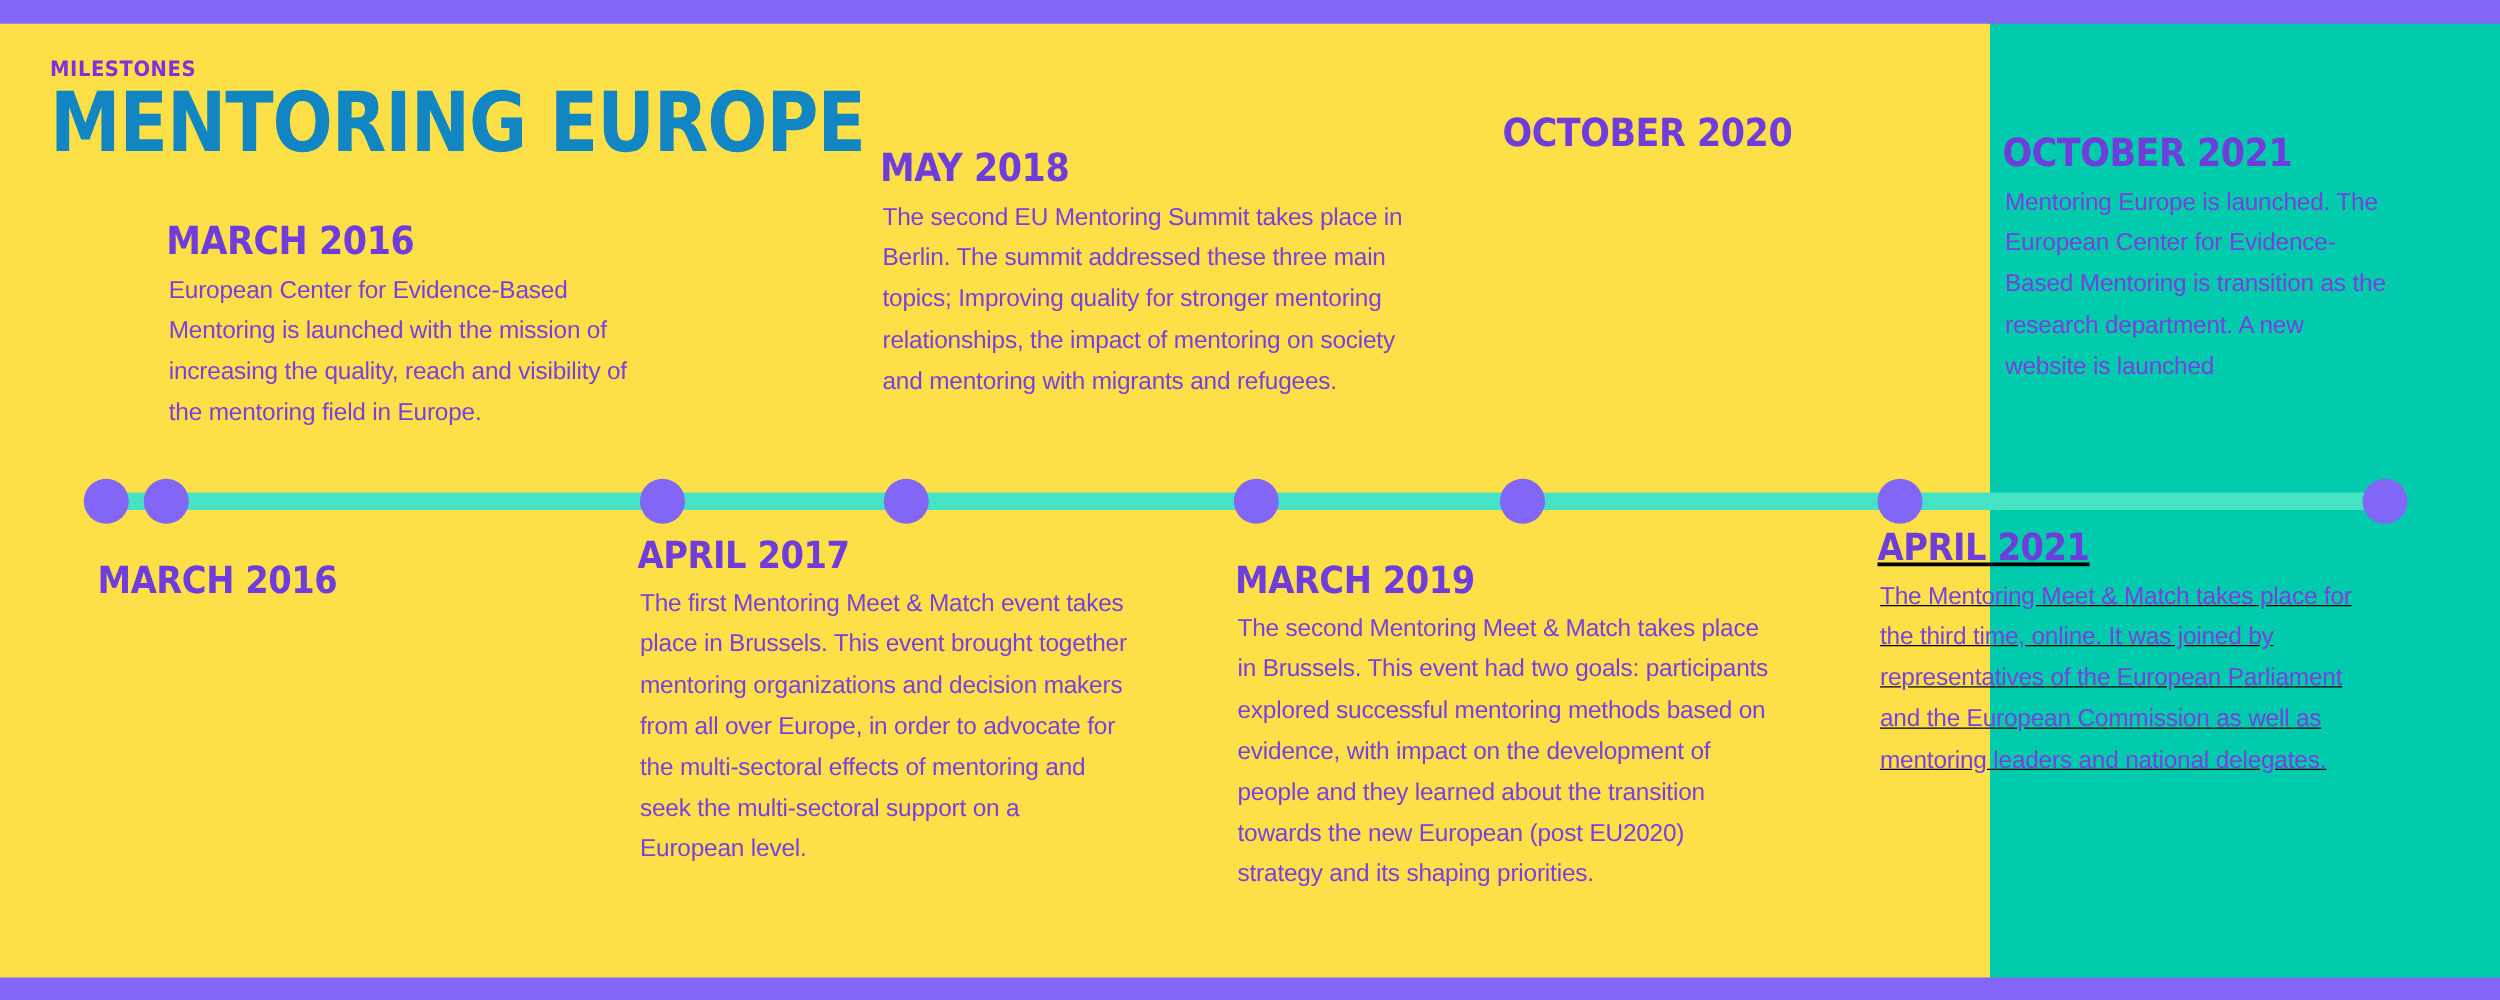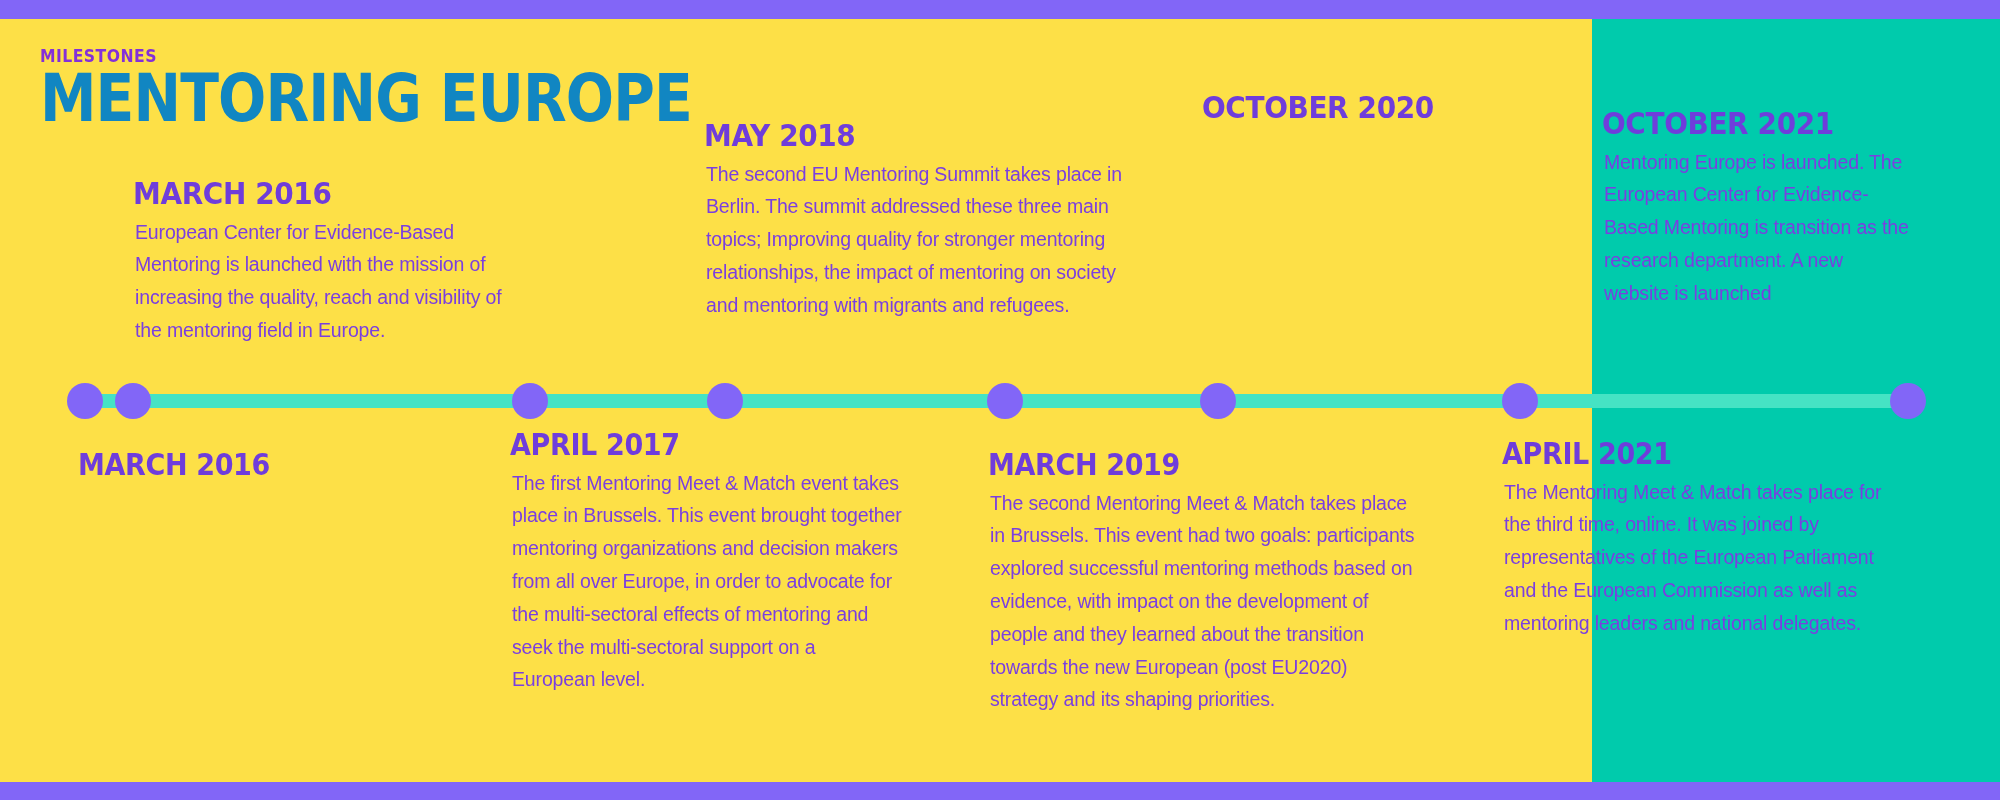--- a/index.html
+++ b/index.html
@@ -160,19 +160,19 @@
         <div class="event-title">MARCH 2016</div>
       </div>
       <div class="event bottom-row" style="left: 510px; top: 430px; width: 396px;">
         <div class="event-title">APRIL 2017</div>
         <div class="event-body">The first Mentoring Meet &amp; Match event takes place in Brussels. This event brought together mentoring organizations and decision makers from all over Europe, in order to advocate for the multi-sectoral effects of mentoring and seek the multi-sectoral support on a European level.</div>
       </div>
       <div class="event bottom-row" style="left: 988px; top: 450px; width: 432px;">
         <div class="event-title">MARCH 2019</div>
         <div class="event-body">The second Mentoring Meet &amp; Match takes place in Brussels. This event had two goals: participants explored successful mentoring methods based on evidence, with impact on the development of people and they learned about the transition towards the new European (post EU2020) strategy and its shaping priorities.</div>
       </div>
-      <div class="event bottom-row" style="left: 1502px; top: 439px; width: 396px;">
+      <div class="event bottom-row" style="left: 1502px; top: 424px; width: 396px; text-decoration: underline;">
         <div class="event-title">APRIL 2021</div>
         <div class="event-body">The Mentoring Meet &amp; Match takes place for the third time, online. It was joined by representatives of the European Parliament and the European Commission as well as mentoring leaders and national delegates.</div>
       </div>
     </div>
 
 </div>
 
 </body></html>

